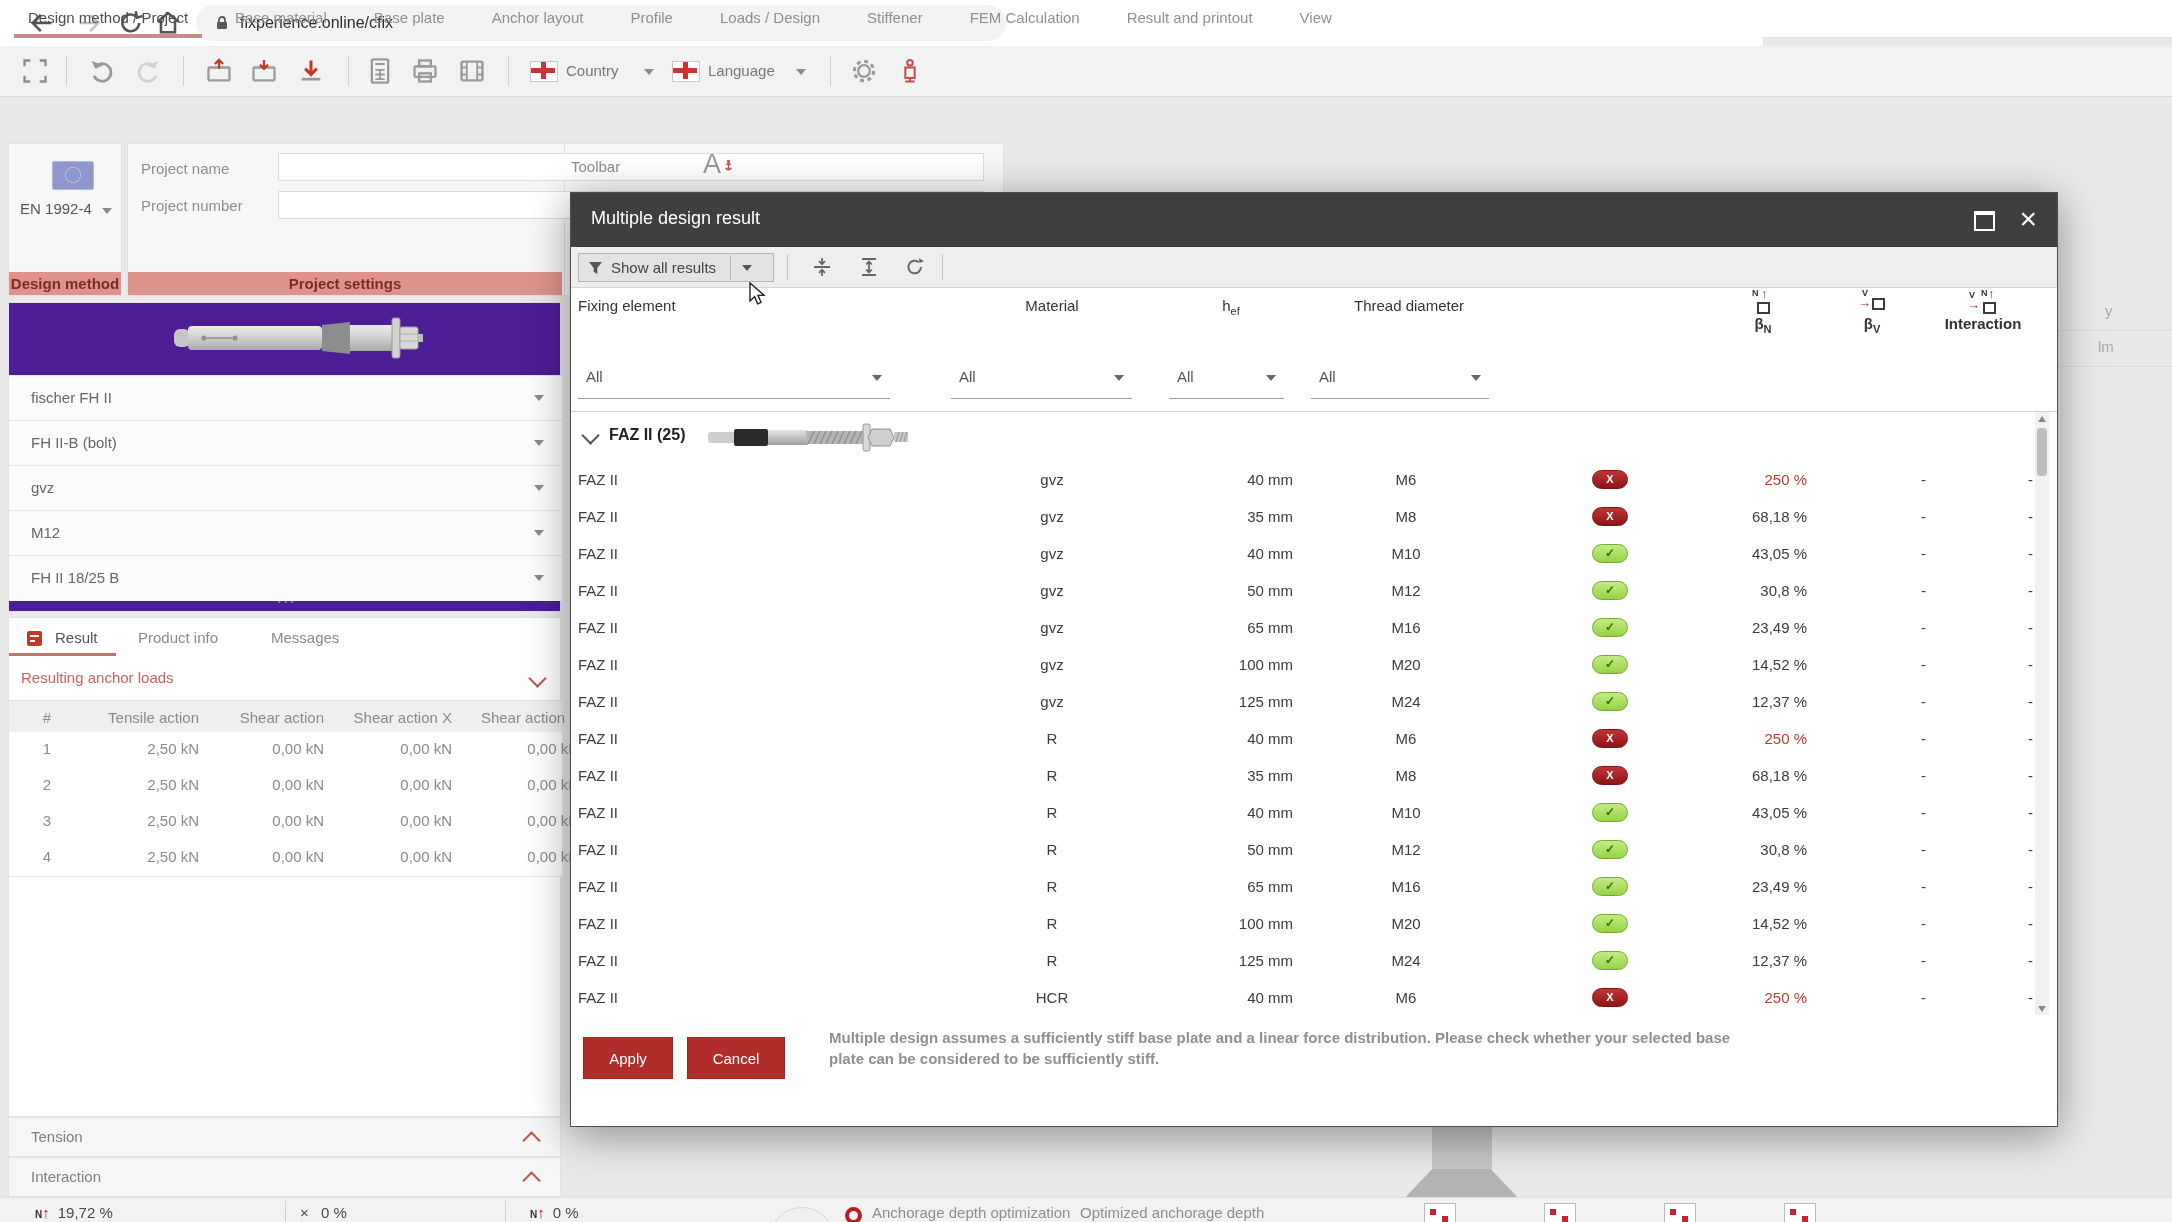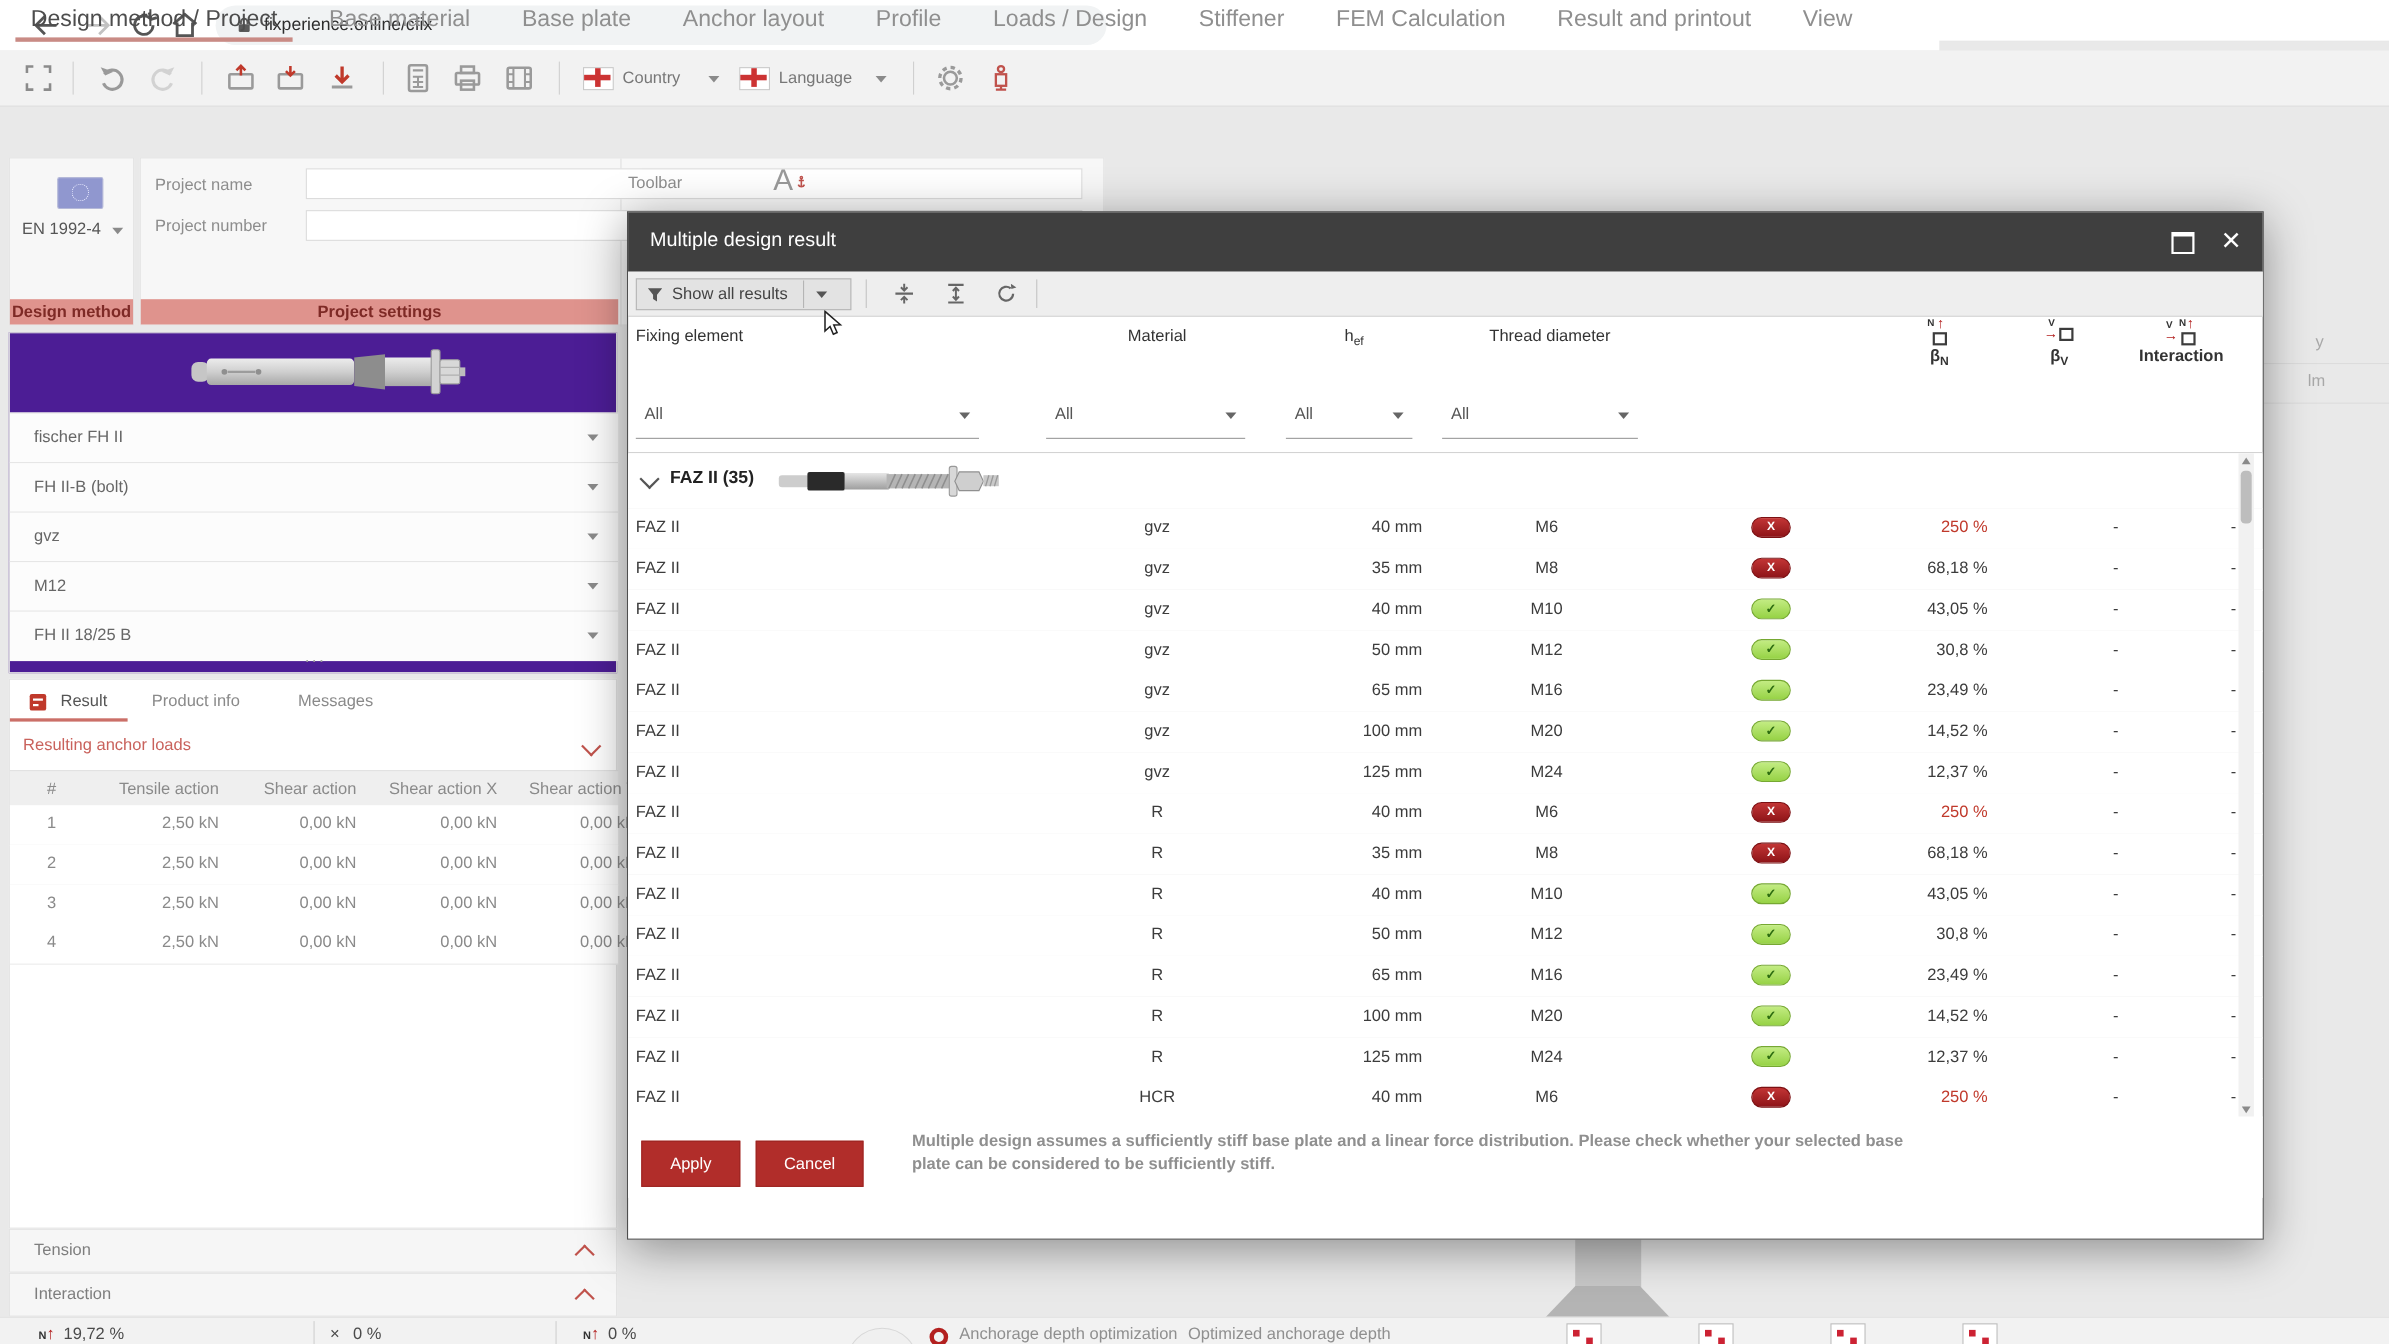--- a/index.html
+++ b/index.html
@@ -19,21 +19,21 @@
   .t-ico{top:11px;width:28px;height:28px;cursor:pointer;}
   .vsep{top:10px;width:1px;height:30px;background:#d0d0d0;}
   .t-label{top:16px;font-size:15px;color:#777;}
   .caret{width:0;height:0;border-left:5px solid transparent;border-right:5px solid transparent;border-top:6px solid #8a8a8a;}
   .flag{top:15px;width:26px;height:19px;background:#fff;border:1px solid #c9c9c9;position:absolute;}
   .flag:before{content:"";position:absolute;left:10px;top:0;width:5px;height:17px;background:#c33;}
   .flag:after{content:"";position:absolute;left:0;top:6px;width:24px;height:5px;background:#c33;}
 
   
   .navbar{left:0;top:96px;width:2172px;height:38px;background:#fff;border-bottom:1px solid #e3e3e3;display:flex;align-items:center;padding-left:28px;box-sizing:border-box;}
-  .ntab{font-size:21px;color:#8f8f8f;margin-right:47px;height:38px;line-height:36px;position:relative;cursor:pointer;white-space:nowrap;}
+  .ntab{font-size:15px;color:#8f8f8f;margin-right:47px;height:38px;line-height:36px;position:relative;cursor:pointer;white-space:nowrap;}
   .ntab.active{color:#4d4d4d;}
   .ntab.active:after{content:"";position:absolute;left:-14px;right:-14px;bottom:0;height:4px;background:#c98b85;}
 
   
   .card{background:#f7f7f7;border:1px solid #e3e3e3;box-sizing:border-box;}
   .pinkband{background:#df938d;color:#7e2a26;font-size:15px;font-weight:bold;display:flex;align-items:center;justify-content:center;}
   .eu-flag{left:43px;top:17px;width:40px;height:27px;background:#9097cf;border:1px solid #b4b8d8;border-radius:2px;}
   .eu-stars{position:absolute;left:12px;top:5px;width:14px;height:14px;border:1px dotted #e8eaff;border-radius:50%;}
   .dm-label{left:0;top:56px;width:114px;text-align:center;font-size:15px;color:#555;}
   .fld-label{font-size:15px;color:#8d8d8d;}
@@ -471,21 +471,21 @@
         </div>
         <div class="abs m-filter" style="left: 740px; width: 178px;">
           <span class="txt">All</span>
           <span class="caret"></span>
         </div>
       </div>
 
     <div class="abs m-body">
       <div class="m-group">
         <span class="chev down dark"></span>
-        <span class="glabel">FAZ II (35)</span>
+        <span class="glabel">FAZ II (25)</span>
         <svg class="abs" style="left:135px;top:9px;" width="210" height="32" viewBox="0 0 210 32">
           <defs>
               <linearGradient id="g2" x1="0" y1="0" x2="0" y2="1">
                 <stop offset="0" stop-color="#e6e6e6"></stop>
                 <stop offset="0.5" stop-color="#c2c2c2"></stop>
                 <stop offset="1" stop-color="#9e9e9e"></stop>
               </linearGradient>
             </defs>
           <rect x="2" y="11" width="28" height="11" rx="3" fill="#cdcdcd"></rect>
           <rect x="28" y="8" width="34" height="17" rx="2" fill="#2a2a2a"></rect>

